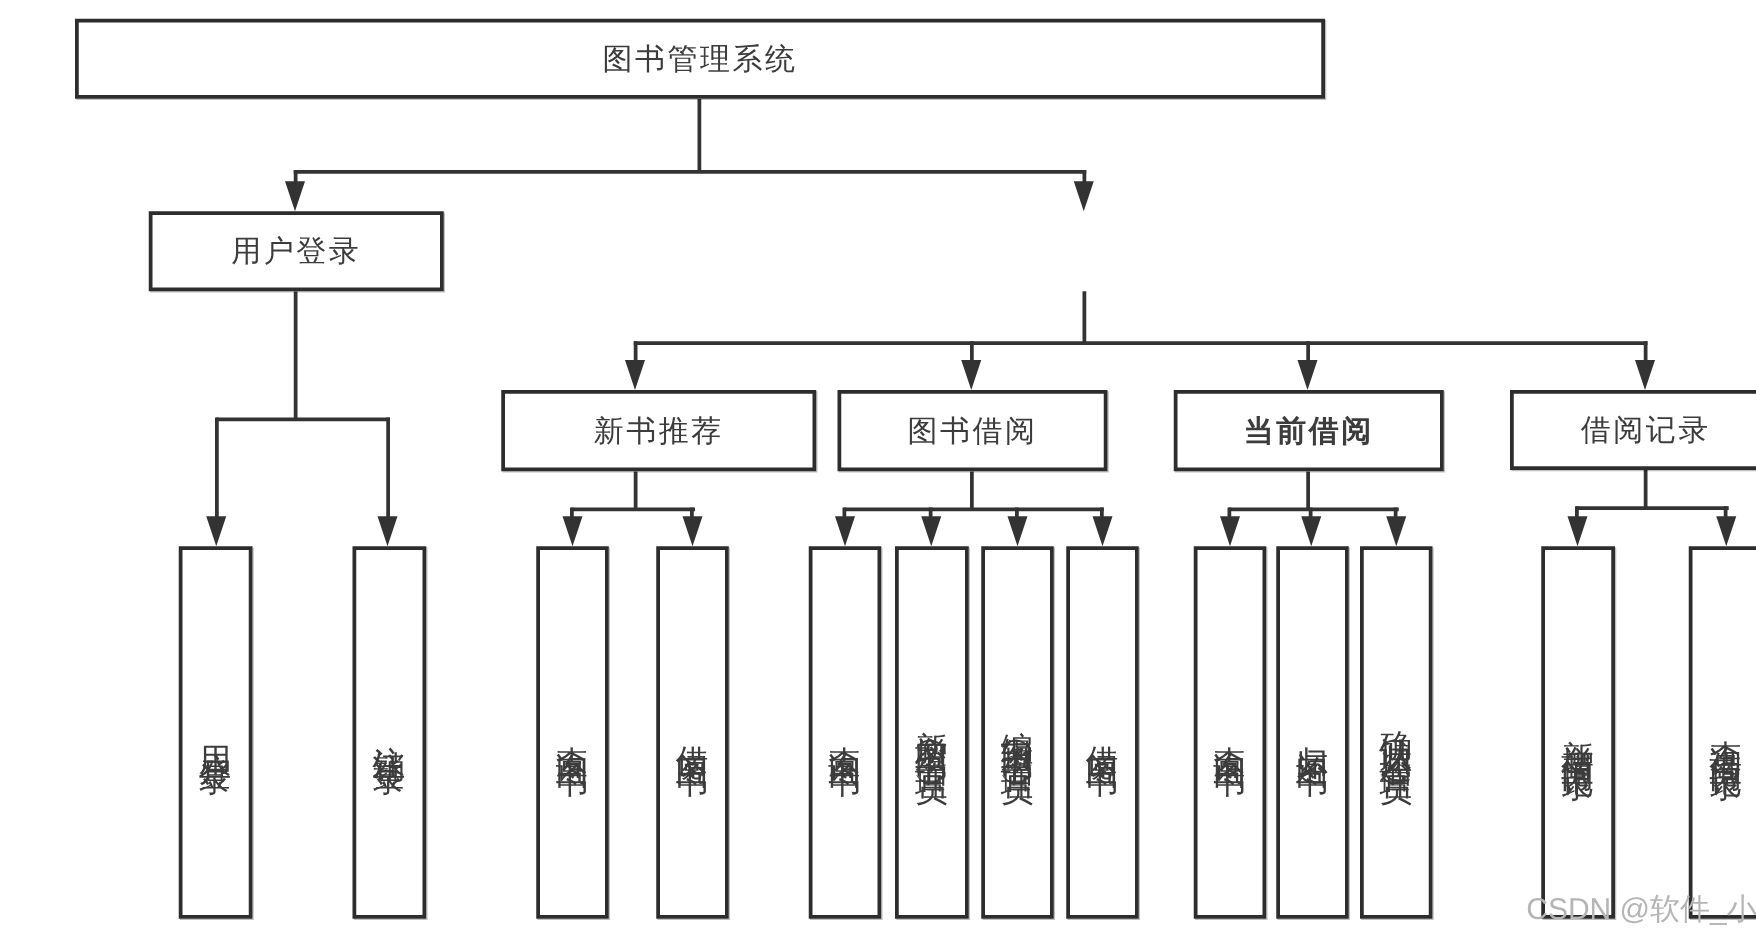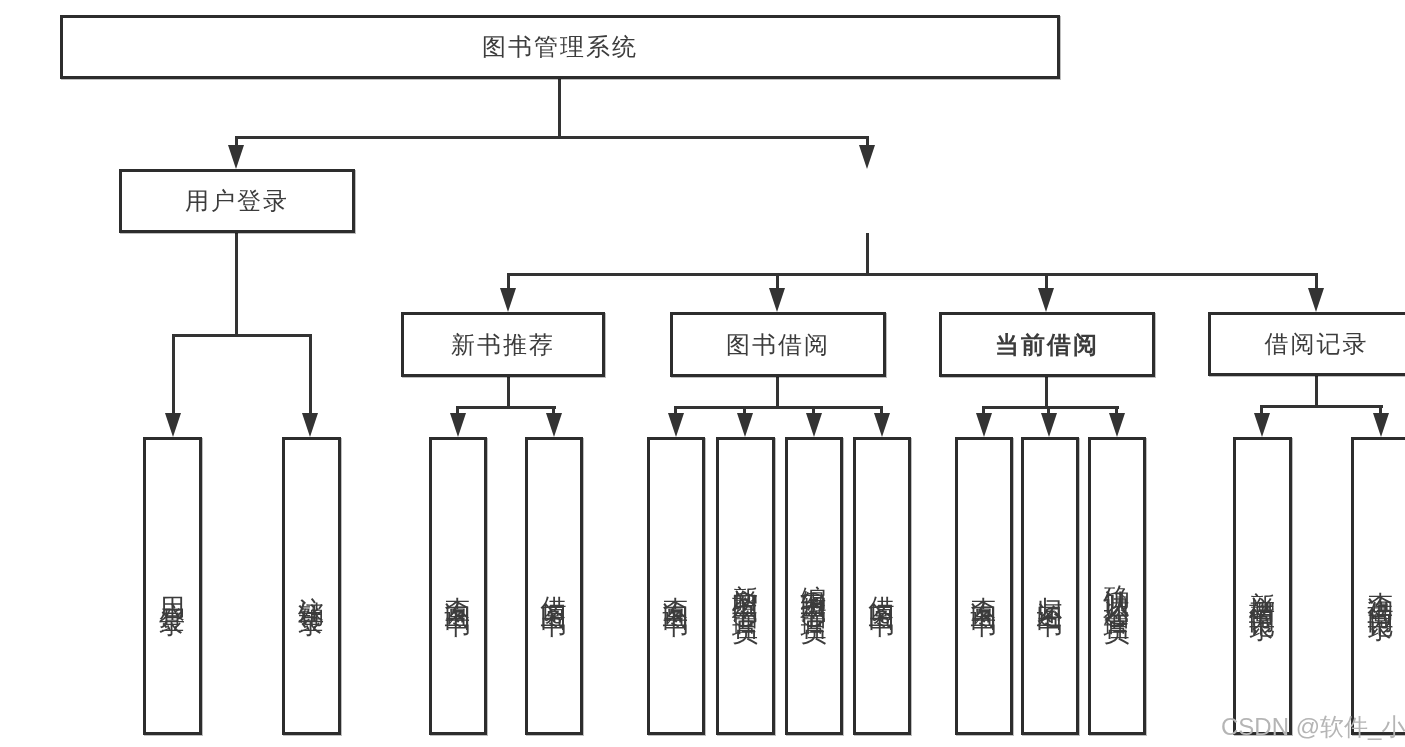--- a/index.html
+++ b/index.html
@@ -128,21 +128,21 @@
   <div class="arrow" style="left:1335px;top:413px;"></div>
 
   <div class="node" style="left:22px;top:15px;width:1000px;height:64px;">
     <span>图书管理系统</span>
   </div>
 
   <div class="node" style="left:81px;top:169px;width:236px;height:64px;">
     <span>用户登录</span>
   </div>
 
-  <div class="node" style="left:363px;top:312px;width:204px;height:65px;">
+  <div class="node" style="left:363px;top:312px;width:252px;height:65px;">
     <span>新书推荐</span>
   </div>
   <div class="node" style="left:632px;top:312px;width:216px;height:65px;align-items:center;">
     <span>图书借阅</span>
   </div>
   <div class="node" style="left:901px;top:312px;width:216px;height:65px;font-weight:bold;">
     <span>当前借阅</span>
   </div>
   <div class="node" style="left:1170px;top:312px;width:217px;height:64px;">
     <span>借阅记录</span>

